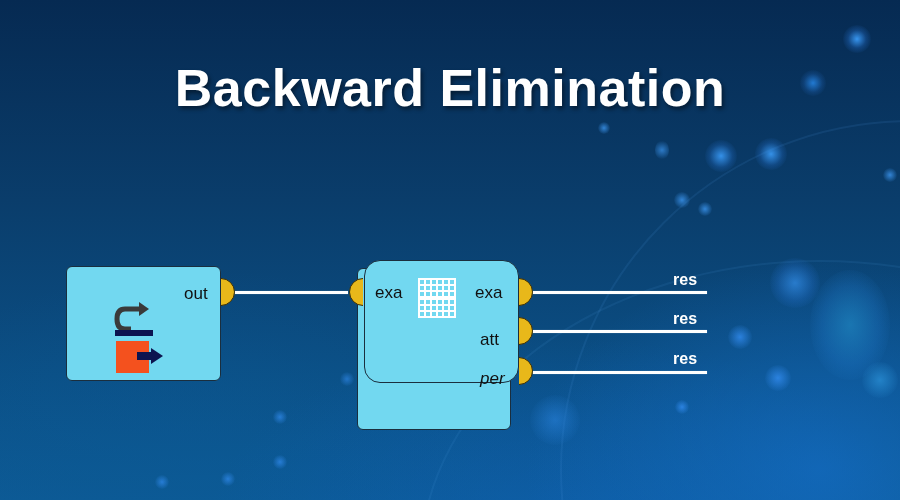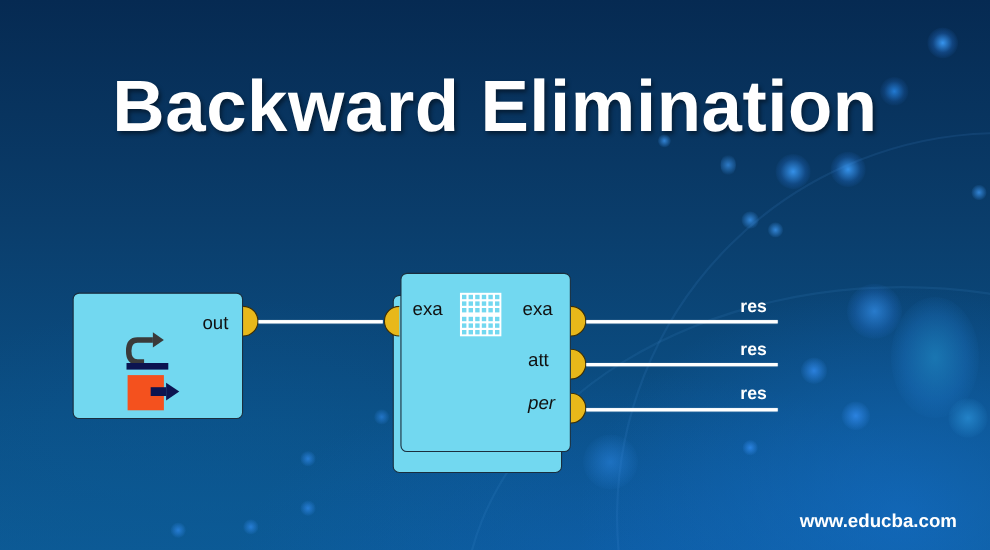--- a/index.html
+++ b/index.html
@@ -17,21 +17,21 @@
     .bokeh { position: absolute; border-radius: 50%; pointer-events: none; }
     .arc {
       position: absolute; border-radius: 50%;
       border: 2px solid rgba(80,160,230,0.12);
       pointer-events: none;
     }
     .title {
       position: absolute; left: 0; top: 58px; width: 900px;
       text-align: center; color: #ffffff;
       font-family: "Liberation Sans", sans-serif; font-weight: 700;
-      font-size: 66px; letter-spacing: 0.5px;
+      font-size: 52px; letter-spacing: 0.5px;
       text-shadow: 2px 3px 4px rgba(0,0,0,0.45);
     }
     .block {
       position: absolute; background: #72d8f0;
       border: 1.5px solid #1a2e3e; border-radius: 6px;
     }
     .port {
       position: absolute; width: 28px; height: 28px;
       background: #e8b81a; border: 1.5px solid #3a2e08; border-radius: 50%;
     }
@@ -97,21 +97,21 @@
   <div class="port-clip-right" style="left:221px; top:278px;">
     <div class="port"></div>
   </div>
 
   <div class="wire" style="left:235px; top:291px; width:113px;"></div>
 
   <div class="block" style="left:357px; top:268px; width:154px; height:162px;"></div>
   <div class="port-clip-left" style="left:348px; top:278px;">
     <div class="port"></div>
   </div>
-  <div class="block" style="left:364px; top:248px; width:155px; height:163px;">
+  <div class="block" style="left:364px; top:260px; width:155px; height:123px;border-radius:16px;">
     <span class="label" style="left:10px; top:22px;">exa</span>
     <svg width="38" height="40" viewBox="0 0 38 40" style="position:absolute; left:53px; top:17px;">
       <rect x="0" y="0" width="38" height="40" fill="#ffffff"></rect>
       <g fill="#72d8f0">
         <rect x="2" y="2" width="4" height="4"></rect>
           <rect x="8" y="2" width="4" height="4"></rect>
           <rect x="14" y="2" width="4" height="4"></rect>
           <rect x="20" y="2" width="4" height="4"></rect>
           <rect x="26" y="2" width="4" height="4"></rect>
           <rect x="32" y="2" width="4" height="4"></rect>
@@ -163,14 +163,13 @@
   </div>
 
   <div class="wire" style="left:533px; top:291px; width:174px;"></div>
   <div class="wire" style="left:533px; top:330px; width:174px;"></div>
   <div class="wire" style="left:533px; top:371px; width:174px;"></div>
 
   <span class="res" style="left:673px; top:271px;">res</span>
   <span class="res" style="left:673px; top:310px;">res</span>
   <span class="res" style="left:673px; top:350px;">res</span>
 
-  <div class="site">www.educba.com</div>
 </div>
 
 </body></html>

